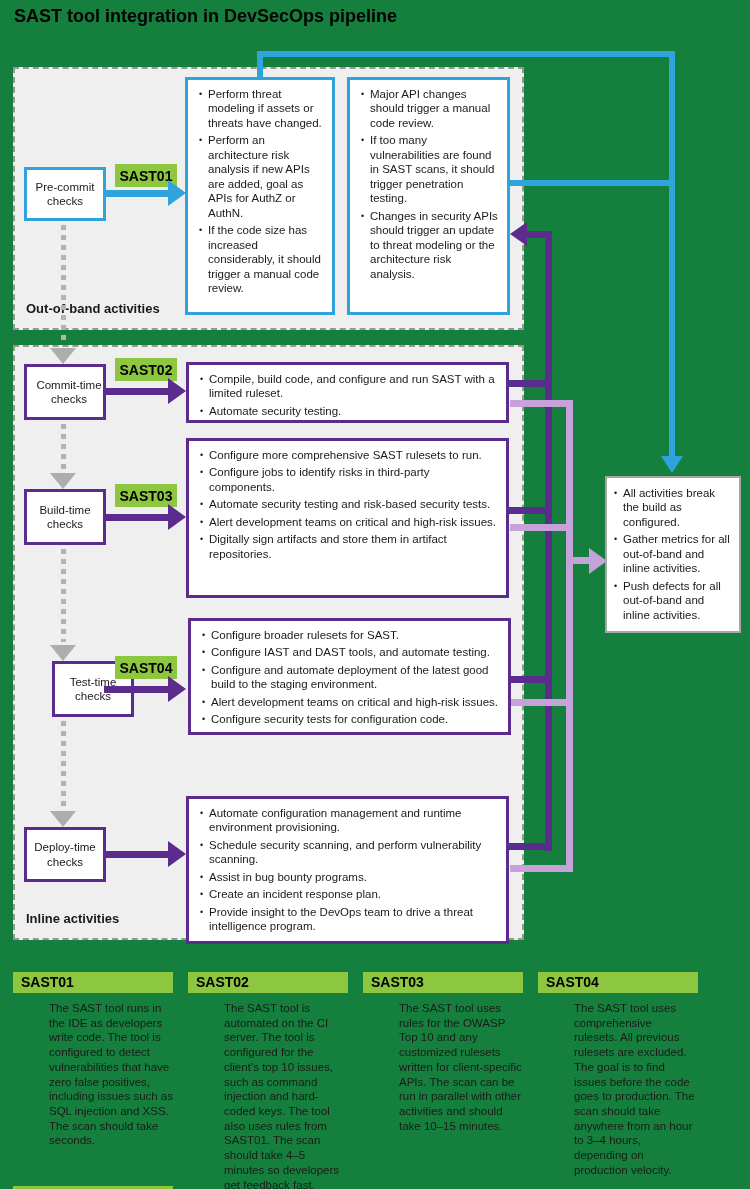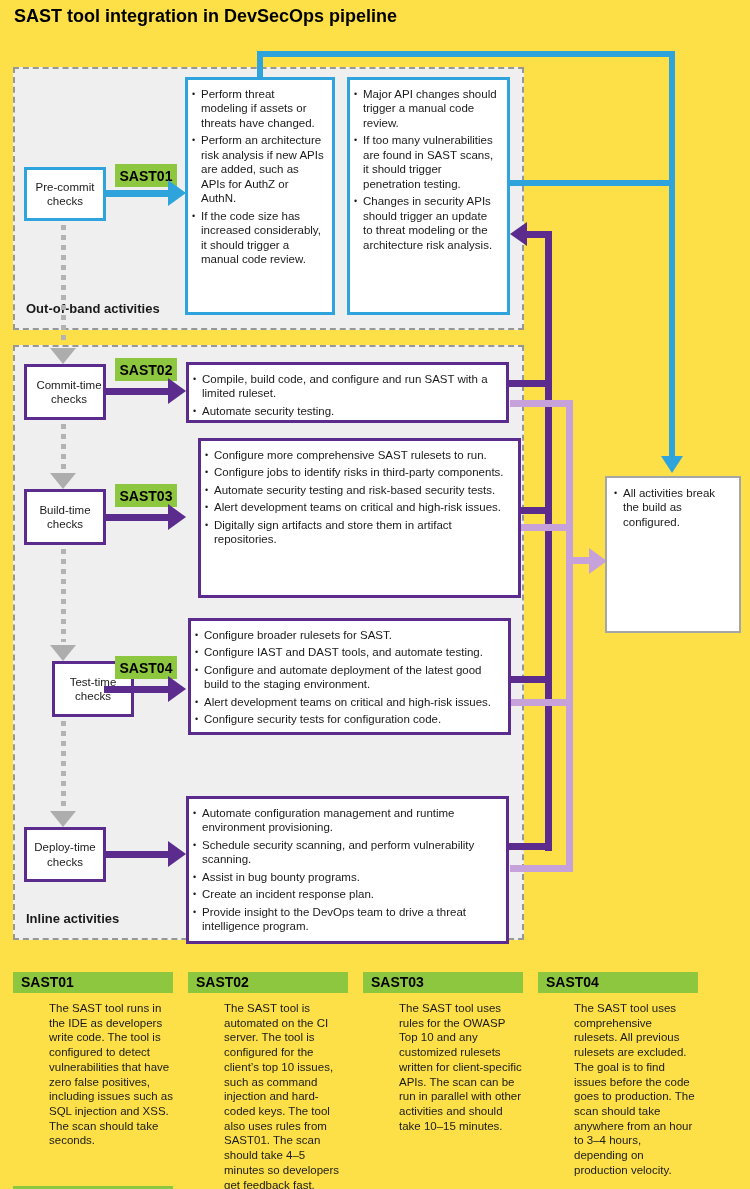--- a/index.html
+++ b/index.html
@@ -1,20 +1,20 @@
 <!DOCTYPE html>
 <html><head>
 <meta charset="utf-8">
 <style>
   * { box-sizing: border-box; margin: 0; padding: 0; }
   html,body { background:#fff; }
   .canvas {
     position: relative;
     width: 750px; height: 1189px;
-    background: #fde047;
+    background: #15803d;
     font-family: "Liberation Sans", sans-serif;
     color: #1a1a1a;
     overflow: hidden;
   }
   .abs { position: absolute; }
 
   .page-title { left:14px; top:6px; font-size:18px; font-weight:bold; color:#000; }
 
   .container { border:2px dashed #979797; background:#efefef; }
   .container-label { font-weight:bold; font-size:13px; color:#1a1a1a; }
@@ -28,21 +28,21 @@
   .check.purple { border-color:#5b2c8d; }
 
   .tag {
     background:#8dc63f; color:#000;
     font-weight:bold; font-size:14px;
     display:flex; align-items:center; justify-content:center;
   }
 
   .bullets {
     background:#fff; border:3px solid #000;
-    font-size:11.5px; line-height:1.26; padding:7px 8px 7px 4px;
+    font-size:11.5px; line-height:1.26; padding:7px 8px 7px 11px;
   }
   .bullets.blue   { border-color:#2fa4dc; }
   .bullets.purple { border-color:#5b2c8d; }
   .bullets.gray   { border-color:#a6a6a6; border-width:2px; }
   .bullets ul { list-style:none; }
   .bullets li { position:relative; padding-left:9px; margin-bottom:3px; }
   .bullets li:last-child { margin-bottom:0; }
   .bullets li::before { content:"•"; position:absolute; left:0; top:2px; font-size:9px; }
 
   .bar-blue     { background:#2fa4dc; }
@@ -120,21 +120,21 @@
   <div class="abs check blue" style="left:24px; top:167px; width:82px; height:54px;">
     <span>Pre-commit checks</span>
   </div>
   <div class="abs tag" style="left:115px; top:164px; width:62px; height:23px;">SAST01</div>
   <div class="abs bar-blue" style="left:104px; top:190px; width:66px; height:7px;"></div>
   <div class="abs arw right c-blue" style="left:168px; top:180px;"></div>
 
   <div class="abs bullets blue" style="left:185px; top:77px; width:150px; height:238px;">
     <ul>
         <li>Perform threat modeling if assets or threats have changed.</li>
-        <li>Perform an architecture risk analysis if new APIs are added, such as APIs for AuthZ or AuthN.</li>
+        <li>Perform an architecture risk analysis if new APIs are added, goal as APIs for AuthZ or AuthN.</li>
         <li>If the code size has increased considerably, it should trigger a manual code review.</li>
       </ul>
   </div>
   <div class="abs bullets blue" style="left:347px; top:77px; width:163px; height:238px;">
     <ul>
         <li>Major API changes should trigger a manual code review.</li>
         <li>If too many vulnerabilities are found in SAST scans, it should trigger penetration testing.</li>
         <li>Changes in security APIs should trigger an update to threat modeling or the architecture risk analysis.</li>
       </ul>
   </div>
@@ -151,21 +151,21 @@
         <li>Automate security testing.</li>
       </ul>
   </div>
 
   <div class="abs check purple" style="left:24px; top:489px; width:82px; height:56px;">
     <span>Build-time checks</span>
   </div>
   <div class="abs tag" style="left:115px; top:484px; width:62px; height:23px;">SAST03</div>
   <div class="abs bar-purple" style="left:104px; top:514px; width:66px; height:7px;"></div>
   <div class="abs arw right c-purple" style="left:168px; top:504px;"></div>
-  <div class="abs bullets purple" style="left:186px; top:438px; width:323px; height:160px;margin-left:12px;">
+  <div class="abs bullets purple" style="left:186px; top:438px; width:323px; height:160px;">
     <ul>
         <li>Configure more comprehensive SAST rulesets to run.</li>
         <li>Configure jobs to identify risks in third-party components.</li>
         <li>Automate security testing and risk-based security tests.</li>
         <li>Alert development teams on critical and high-risk issues.</li>
         <li>Digitally sign artifacts and store them in artifact repositories.</li>
       </ul>
   </div>
 
   <div class="abs check purple" style="left:24px; top:661px; width:82px; height:56px;margin-left:28px;">
@@ -195,20 +195,22 @@
         <li>Schedule security scanning, and perform vulnerability scanning.</li>
         <li>Assist in bug bounty programs.</li>
         <li>Create an incident response plan.</li>
         <li>Provide insight to the DevOps team to drive a threat intelligence program.</li>
       </ul>
   </div>
 
   <div class="abs bullets gray" style="left:605px; top:476px; width:136px; height:157px; padding:8px 6px 8px 7px;">
     <ul>
         <li>All activities break the build as configured.</li>
+        <li>Gather metrics for all out-of-band and inline activities.</li>
+        <li>Push defects for all out-of-band and inline activities.</li>
       </ul>
   </div>
 
   <div class="abs legend-col" style="left:13px; top:972px;">
     <div class="legend-bar">SAST01</div>
     <div class="legend-text">The SAST tool runs in the IDE as developers write code. The tool is configured to detect vulnerabilities that have zero false positives, including issues such as SQL injection and XSS. The scan should take seconds.</div>
   </div>
   <div class="abs legend-col" style="left:188px; top:972px;">
     <div class="legend-bar">SAST02</div>
     <div class="legend-text">The SAST tool is automated on the CI server. The tool is configured for the client’s top 10 issues, such as command injection and hard-coded keys. The tool also uses rules from SAST01. The scan should take 4–5 minutes so developers get feedback fast.</div>

